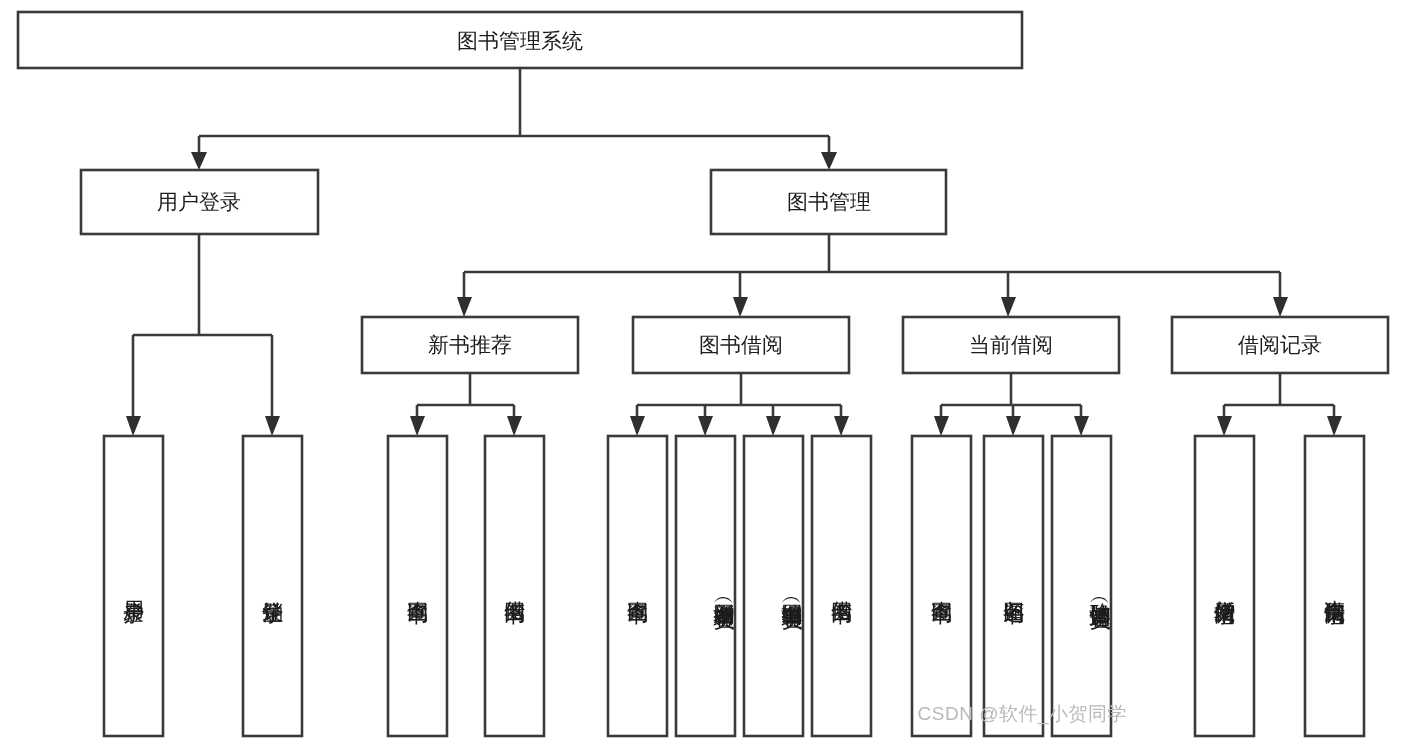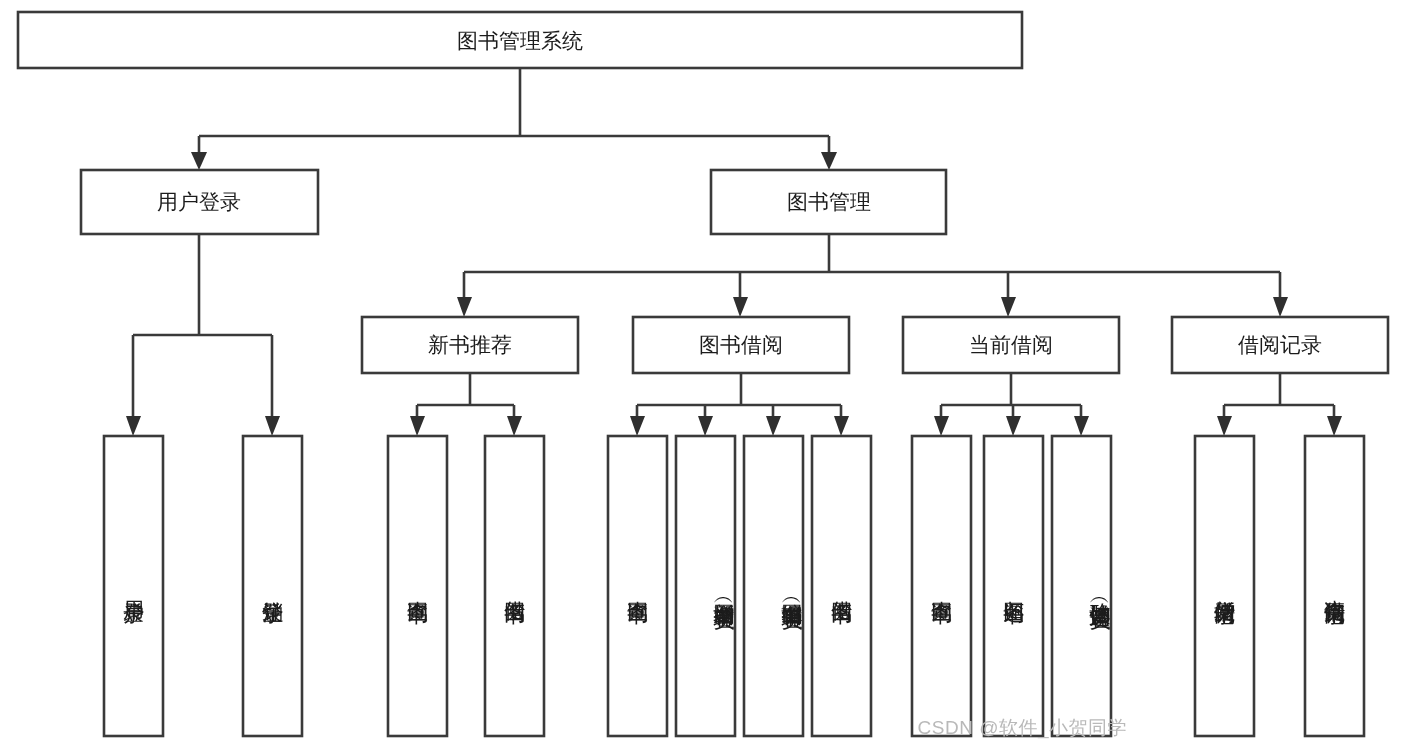--- a/index.html
+++ b/index.html
@@ -61,21 +61,21 @@
     text-align: center;
     display: flex;
     align-items: center;
     justify-content: center;
     pointer-events: none;
     user-select: none;
   }
   .watermark {
     position: absolute;
     right: 12px;
-    bottom: 6px;
+    bottom: 20px;
     font-family: "Liberation Sans", "DejaVu Sans", sans-serif;
     font-size: 19px;
     color: #b9b9b9;
     letter-spacing: 0.5px;
     white-space: nowrap;
     user-select: none;
   }
 </style>
 </head>
 <body>

